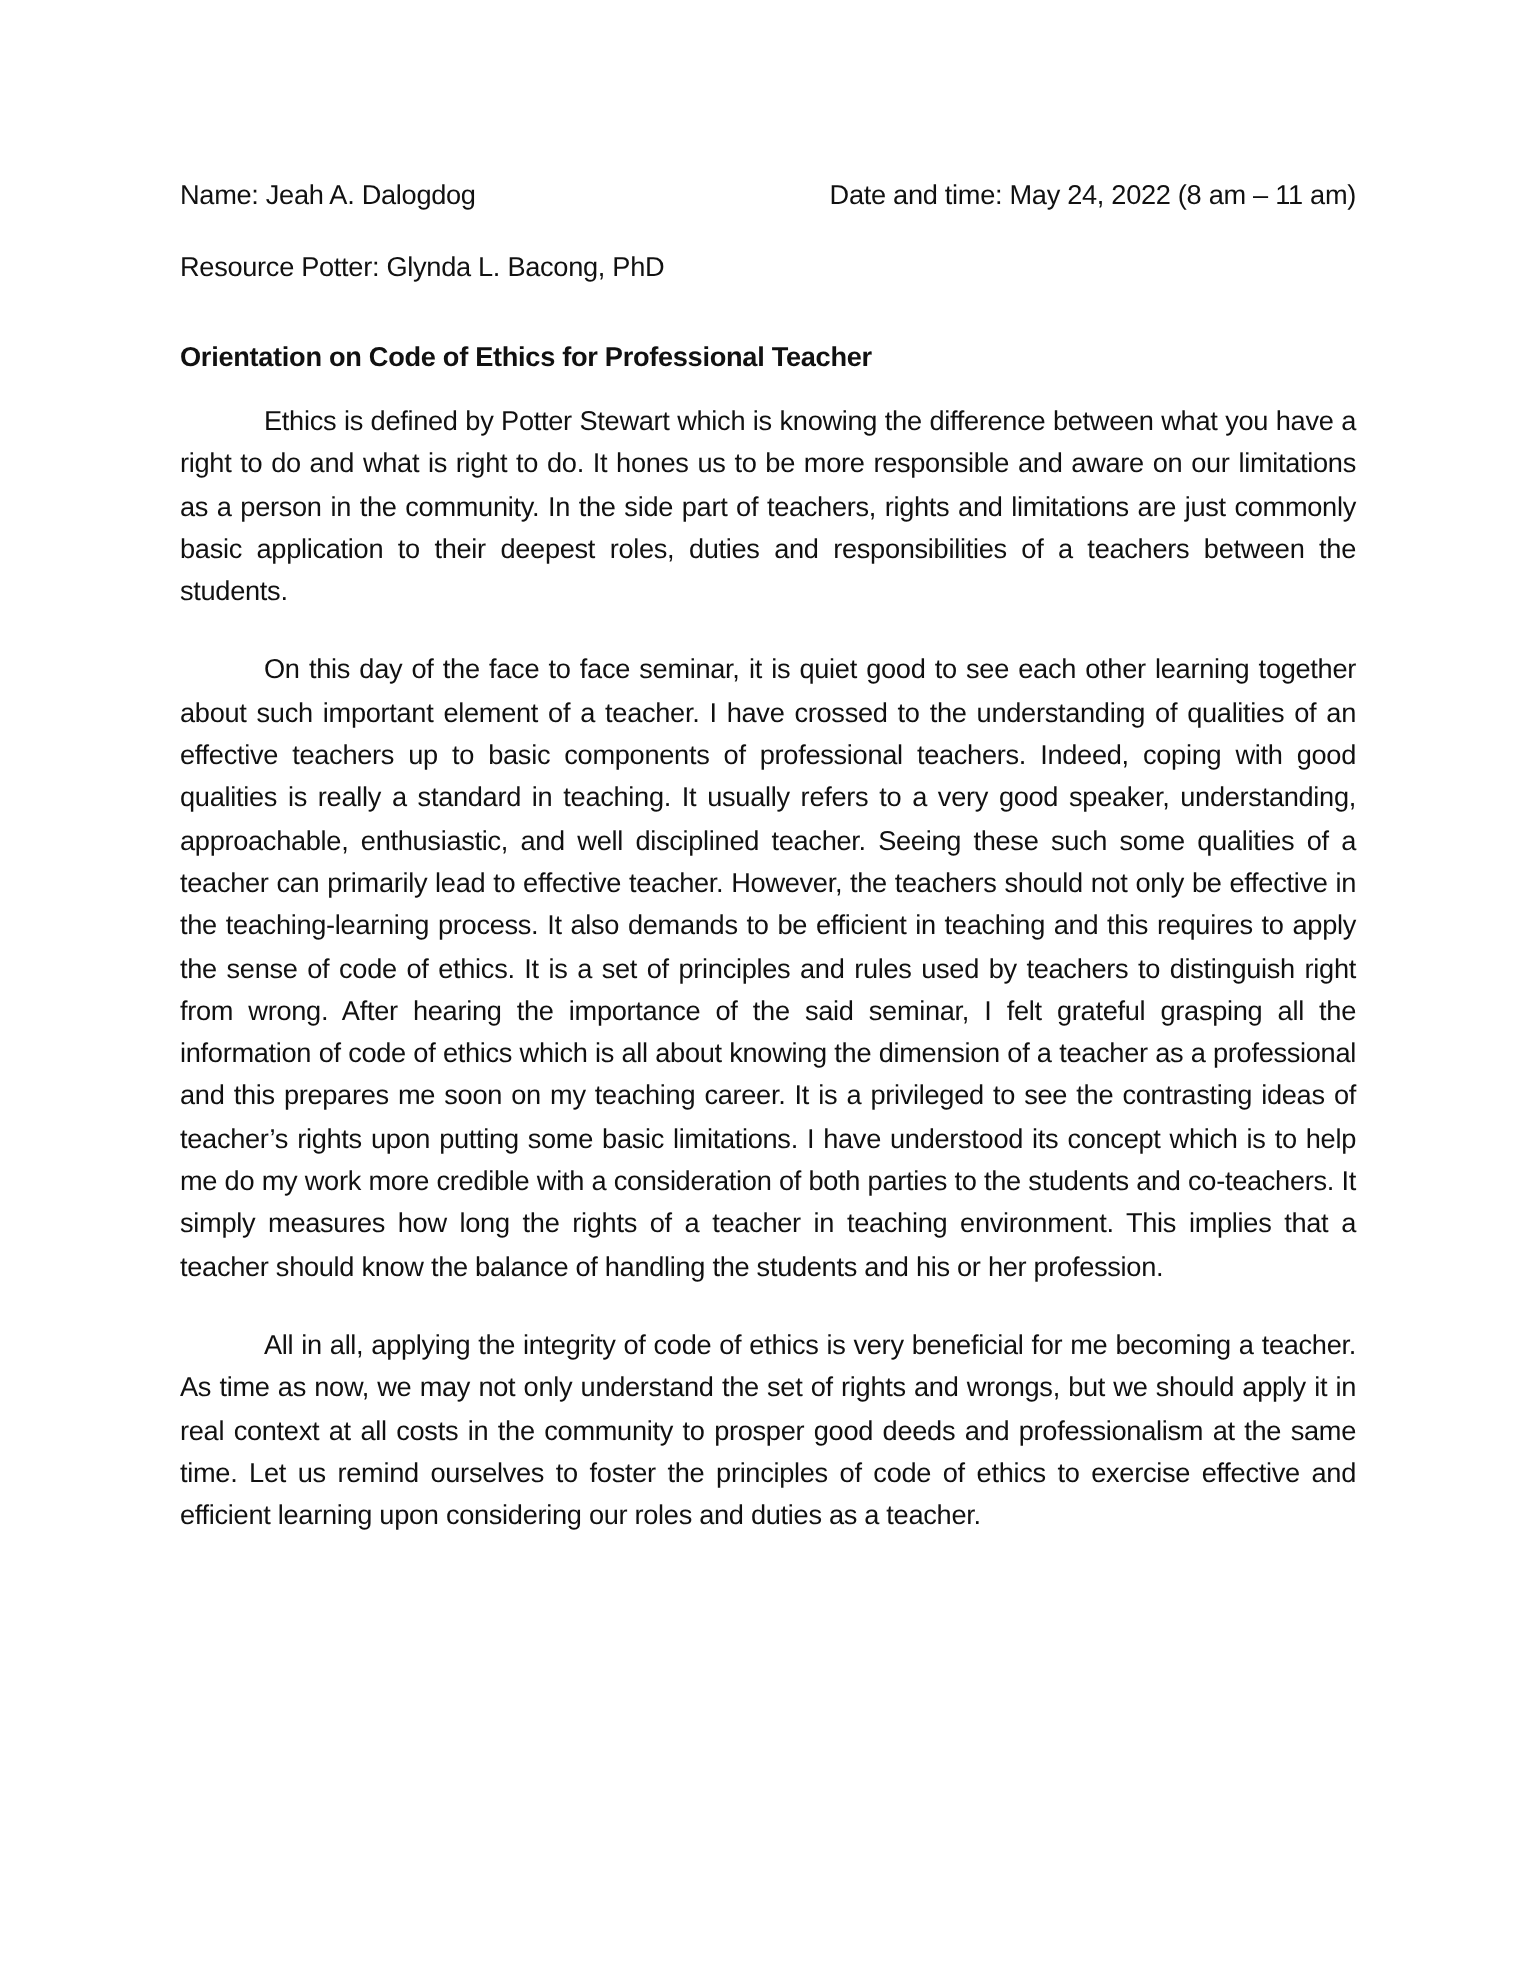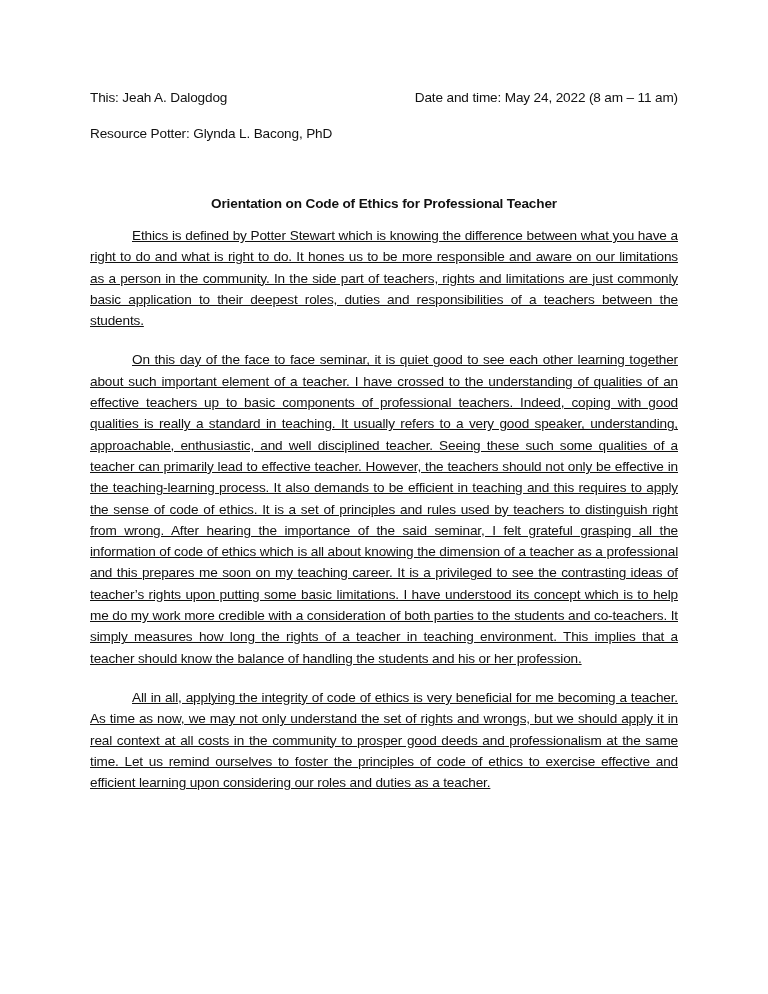--- a/index.html
+++ b/index.html
@@ -30,43 +30,41 @@
       line-height: 20px;
       white-space: nowrap;
     }
     .header-line {
       margin-top: 16px;
       height: 20px;
       line-height: 20px;
       white-space: nowrap;
     }
     .title {
-      margin-top: 50px;
-      text-align: center;
+      margin-top: 25px;
       font-weight: bold;
       line-height: 20px;
       height: 20px;
       white-space: nowrap;
     }
     .para {
       margin: 0;
       text-align: justify;
       line-height: 21.3px;
       text-indent: 42px;
-      text-decoration: underline;
     }
     .para.first { margin-top: 11px; }
     .para.next { margin-top: 18px; }
   </style>
 </head>
 <body>
 
 <div class="page">
   <div class="header-row">
-    <span>This: Jeah A. Dalogdog</span>
+    <span>Name: Jeah A. Dalogdog</span>
     <span>Date and time: May 24, 2022 (8 am – 11 am)</span>
   </div>
   <div class="header-line">Resource Potter: Glynda L. Bacong, PhD</div>
 
   <div class="title">Orientation on Code of Ethics for Professional Teacher</div>
 
   <p class="para first">Ethics is defined by Potter Stewart which is knowing the difference between what you have a right to do and what is right to do. It hones us to be more responsible and aware on our limitations as a person in the community. In the side part of teachers, rights and limitations are just commonly basic application to their deepest roles, duties and responsibilities of a teachers between the students.</p>
   <p class="para next">On this day of the face to face seminar, it is quiet good to see each other learning together about such important element of a teacher. I have crossed to the understanding of qualities of an effective teachers up to basic components of professional teachers. Indeed, coping with good qualities is really a standard in teaching. It usually refers to a very good speaker, understanding, approachable, enthusiastic, and well disciplined teacher. Seeing these such some qualities of a teacher can primarily lead to effective teacher. However, the teachers should not only be effective in the teaching-learning process. It also demands to be efficient in teaching and this requires to apply the sense of code of ethics. It is a set of principles and rules used by teachers to distinguish right from wrong. After hearing the importance of the said seminar, I felt grateful grasping all the information of code of ethics which is all about knowing the dimension of a teacher as a professional and this prepares me soon on my teaching career. It is a privileged to see the contrasting ideas of teacher’s rights upon putting some basic limitations. I have understood its concept which is to help me do my work more credible with a consideration of both parties to the students and co-teachers. It simply measures how long the rights of a teacher in teaching environment. This implies that a teacher should know the balance of handling the students and his or her profession.</p>
   <p class="para next">All in all, applying the integrity of code of ethics is very beneficial for me becoming a teacher. As time as now, we may not only understand the set of rights and wrongs, but we should apply it in real context at all costs in the community to prosper good deeds and professionalism at the same time. Let us remind ourselves to foster the principles of code of ethics to exercise effective and efficient learning upon considering our roles and duties as a teacher.</p>
 </div>

